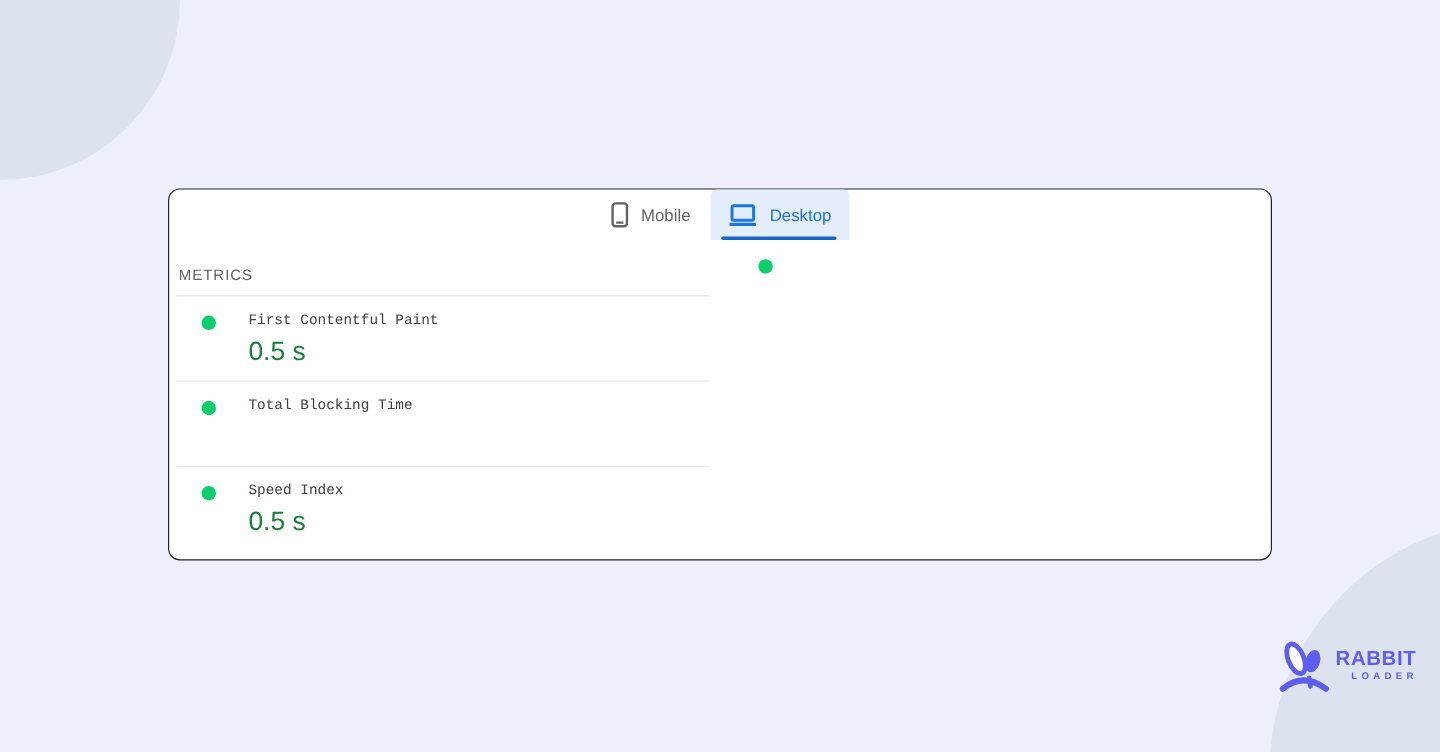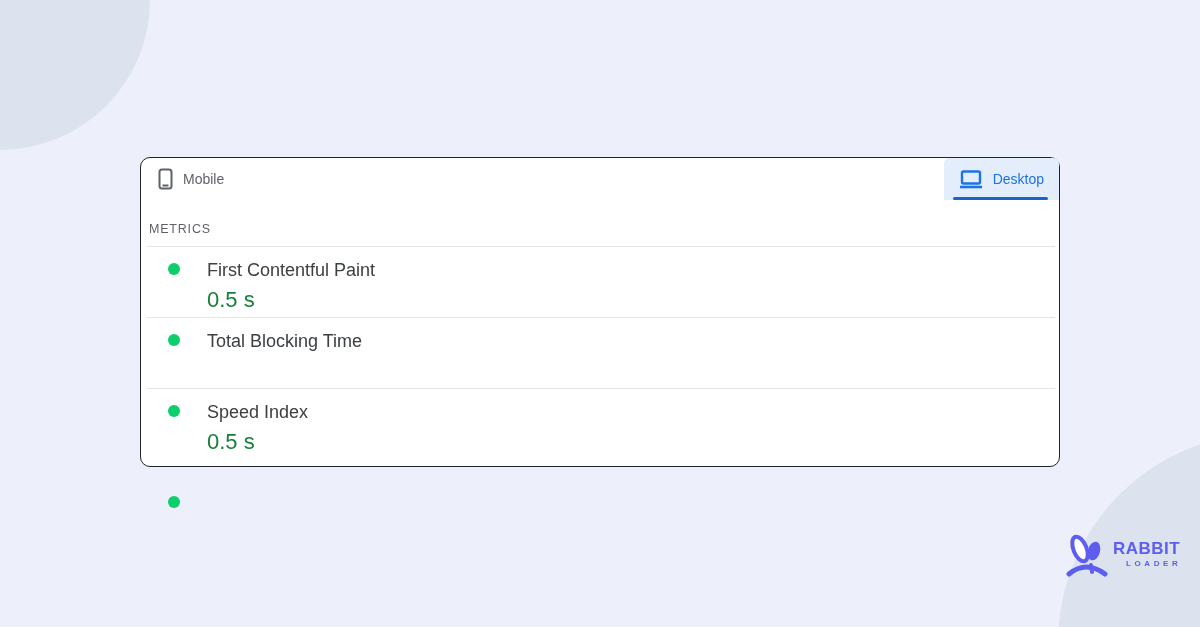--- a/index.html
+++ b/index.html
@@ -28,40 +28,40 @@
   .circle-tl{width:300px;height:300px;left:-150px;top:-150px;}
   .circle-br{width:420px;height:420px;left:1058px;top:433px;}
 
   .card{
     position:absolute;left:140px;top:157px;width:920px;height:310px;
     background:#ffffff;border:1.5px solid var(--card-border);border-radius:10px;
   }
   
   .tabs{
     position:absolute;top:0;left:0;right:0;height:42px;
-    display:flex;justify-content:space-between;align-items:stretch;
+    display:flex;justify-content:center;align-items:stretch;
   }
   .tab{
     display:flex;align-items:center;gap:10px;
     font-size:14px;color:var(--muted-gray);
     padding:0 17px;cursor:pointer;position:relative;
   }
   .tab.active{
     background:var(--tab-active-bg);color:var(--accent-blue);
     padding:0 15px;border-top-left-radius:6px;border-top-right-radius:6px;
   }
   .tab.active .underline{
     position:absolute;left:9px;right:11px;bottom:0;height:3.5px;
     background:var(--tab-underline);border-radius:2px;
   }
   .tab .ticon{display:flex;align-items:center;}
   
   .content{
     position:absolute;top:42px;left:6px;right:4px;bottom:0;
-    display:flex;gap:20px;flex-direction:column;
+    display:flex;gap:20px;
   }
   .col{flex:1;display:flex;flex-direction:column;}
   .col-head{
     height:47px;display:flex;align-items:flex-end;padding:0 2px 10px 2px;
     border-bottom:1px solid var(--divider);
   }
   .col-head.right{justify-content:flex-end;}
   .metrics-title{
     font-size:12.5px;letter-spacing:0.8px;color:var(--muted-gray);
   }
@@ -72,21 +72,21 @@
     display:flex;align-items:flex-start;
     padding:13px 0 0 21px;min-height:71px;
     border-bottom:1px solid var(--divider);
   }
   .col .metric-row:last-child{border-bottom:none;}
   .dot{
     width:12px;height:12px;border-radius:50%;
     background:var(--green-dot);margin-top:3px;flex:0 0 auto;
   }
   .metric-body{margin-left:27px;}
-  .metric-label{font-size:18px;color:var(--label-dark);}
+  .metric-label{font-size:12px;color:var(--label-dark);font-family:Liberation Mono, monospace;}
   .metric-value{font-size:22px;color:var(--green-value);margin-top:6px;}
 
   
   .logo{
     position:absolute;left:1066px;top:531px;
     display:flex;align-items:center;gap:5px;color:var(--logo-purple);
   }
   .logo-text{display:flex;flex-direction:column;line-height:1;}
   .logo-top{
     font-size:17px;font-weight:bold;letter-spacing:0.5px;

